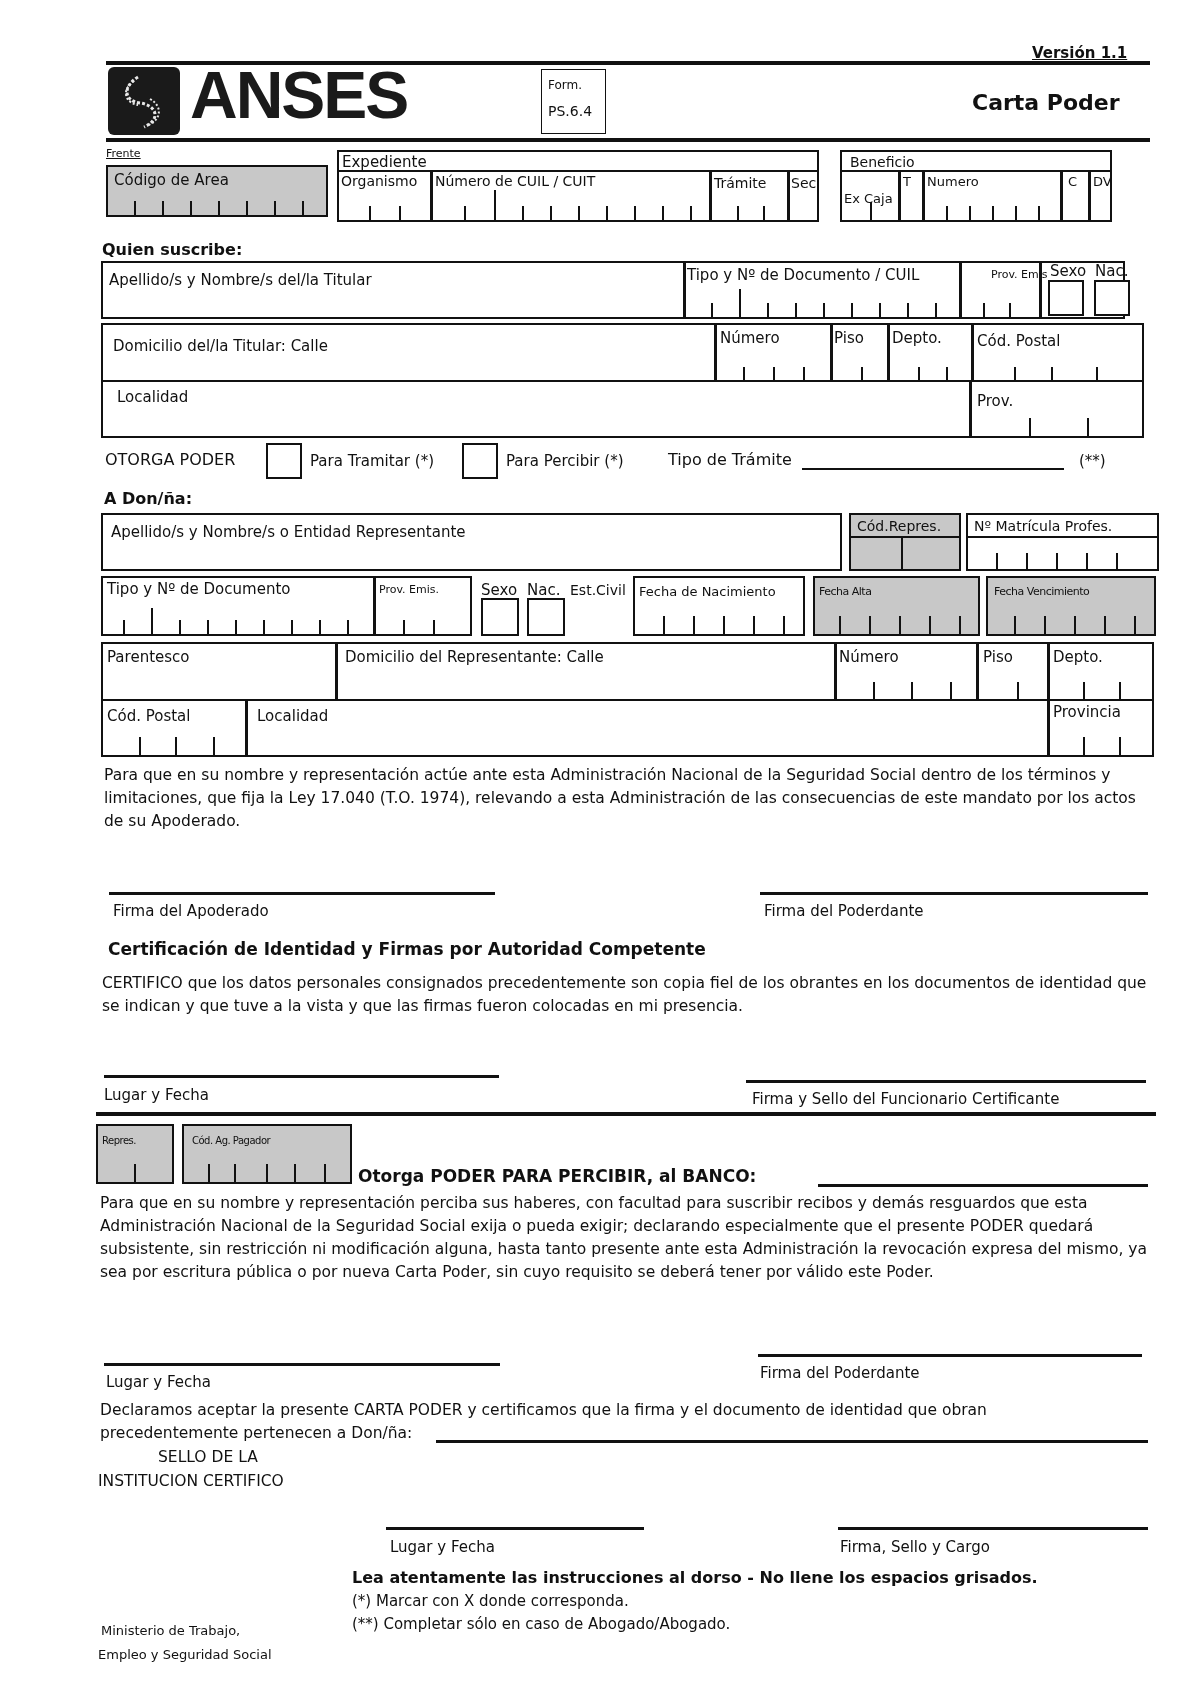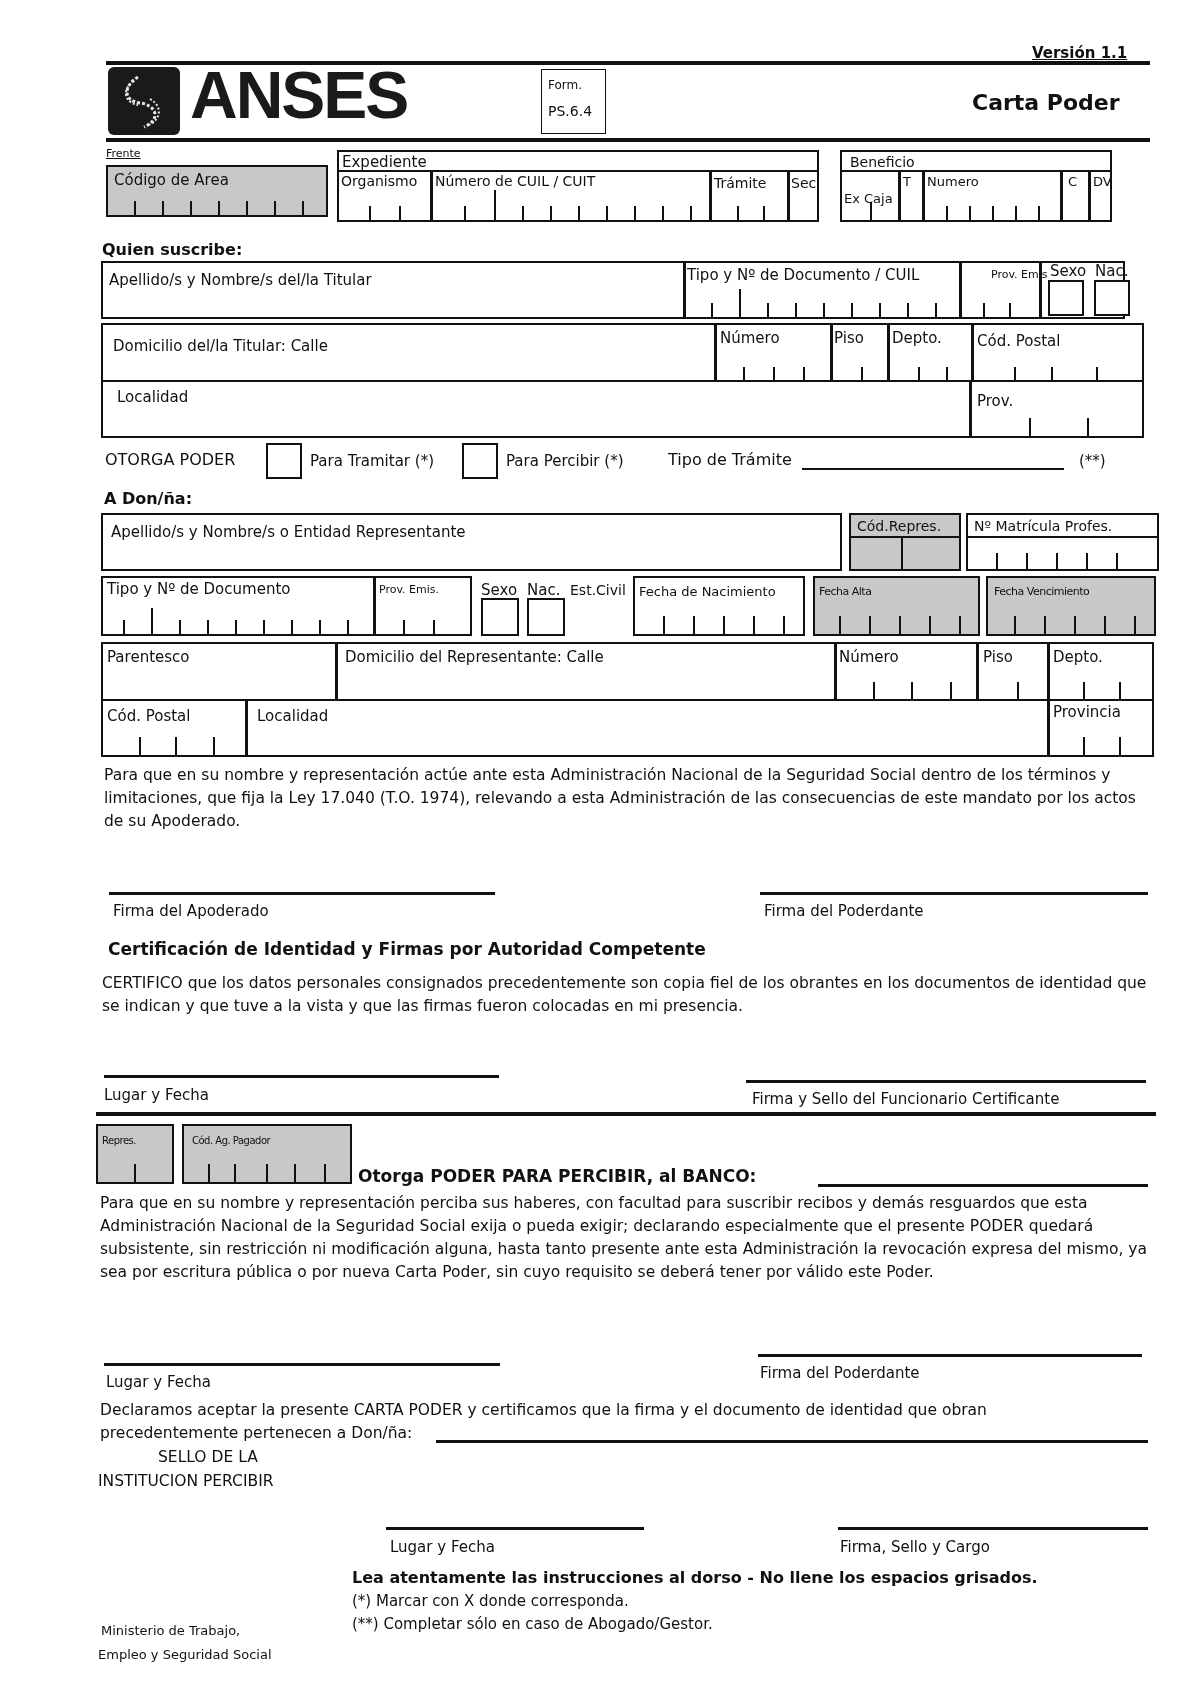--- a/index.html
+++ b/index.html
@@ -297,24 +297,24 @@
 
 <div class="hline" style="left:104px; top:1363px; width:396px; height:3px;"></div>
 <div class="t" style="left:106px; top:1375px;">Lugar y Fecha</div>
 <div class="hline" style="left:758px; top:1354px; width:384px; height:3px;"></div>
 <div class="t" style="left:760px; top:1366px;">Firma del Poderdante</div>
 
 <div class="t" style="left:100px; top:1403px; font-size:15.5px;">Declaramos aceptar la presente CARTA PODER y certificamos que la firma y el documento de identidad que obran</div>
 <div class="t" style="left:100px; top:1426px; font-size:15.5px;">precedentemente pertenecen a Don/ña:</div>
 <div class="abs" style="left:436px; top:1420px; width:712px; height:20px; border-bottom:3px solid #111;"></div>
 <div class="t" style="left:158px; top:1450px; font-size:15.5px;">SELLO DE LA</div>
-<div class="t" style="left:98px; top:1474px; font-size:15.5px;">INSTITUCION PERCIBIR</div>
+<div class="t" style="left:98px; top:1474px; font-size:15.5px;">INSTITUCION CERTIFICO</div>
 
 <div class="hline" style="left:386px; top:1527px; width:258px; height:3px;"></div>
 <div class="t" style="left:390px; top:1540px;">Lugar y Fecha</div>
 <div class="hline" style="left:838px; top:1527px; width:310px; height:3px;"></div>
 <div class="t" style="left:840px; top:1540px;">Firma, Sello y Cargo</div>
 
 <div class="t b" style="left:352px; top:1570px; font-size:16px;">Lea atentamente las instrucciones al dorso - No llene los espacios grisados.</div>
 <div class="t" style="left:352px; top:1594px;">(*) Marcar con X donde corresponda.</div>
-<div class="t" style="left:352px; top:1617px;">(**) Completar sólo en caso de Abogado/Gestor.</div>
+<div class="t" style="left:352px; top:1617px;">(**) Completar sólo en caso de Abogado/Abogado.</div>
 <div class="t sm" style="left:101px; top:1624px; font-size:13px;">Ministerio de Trabajo,</div>
 <div class="t sm" style="left:98px; top:1648px; font-size:13px;">Empleo y Seguridad Social</div>
 
 </body></html>

